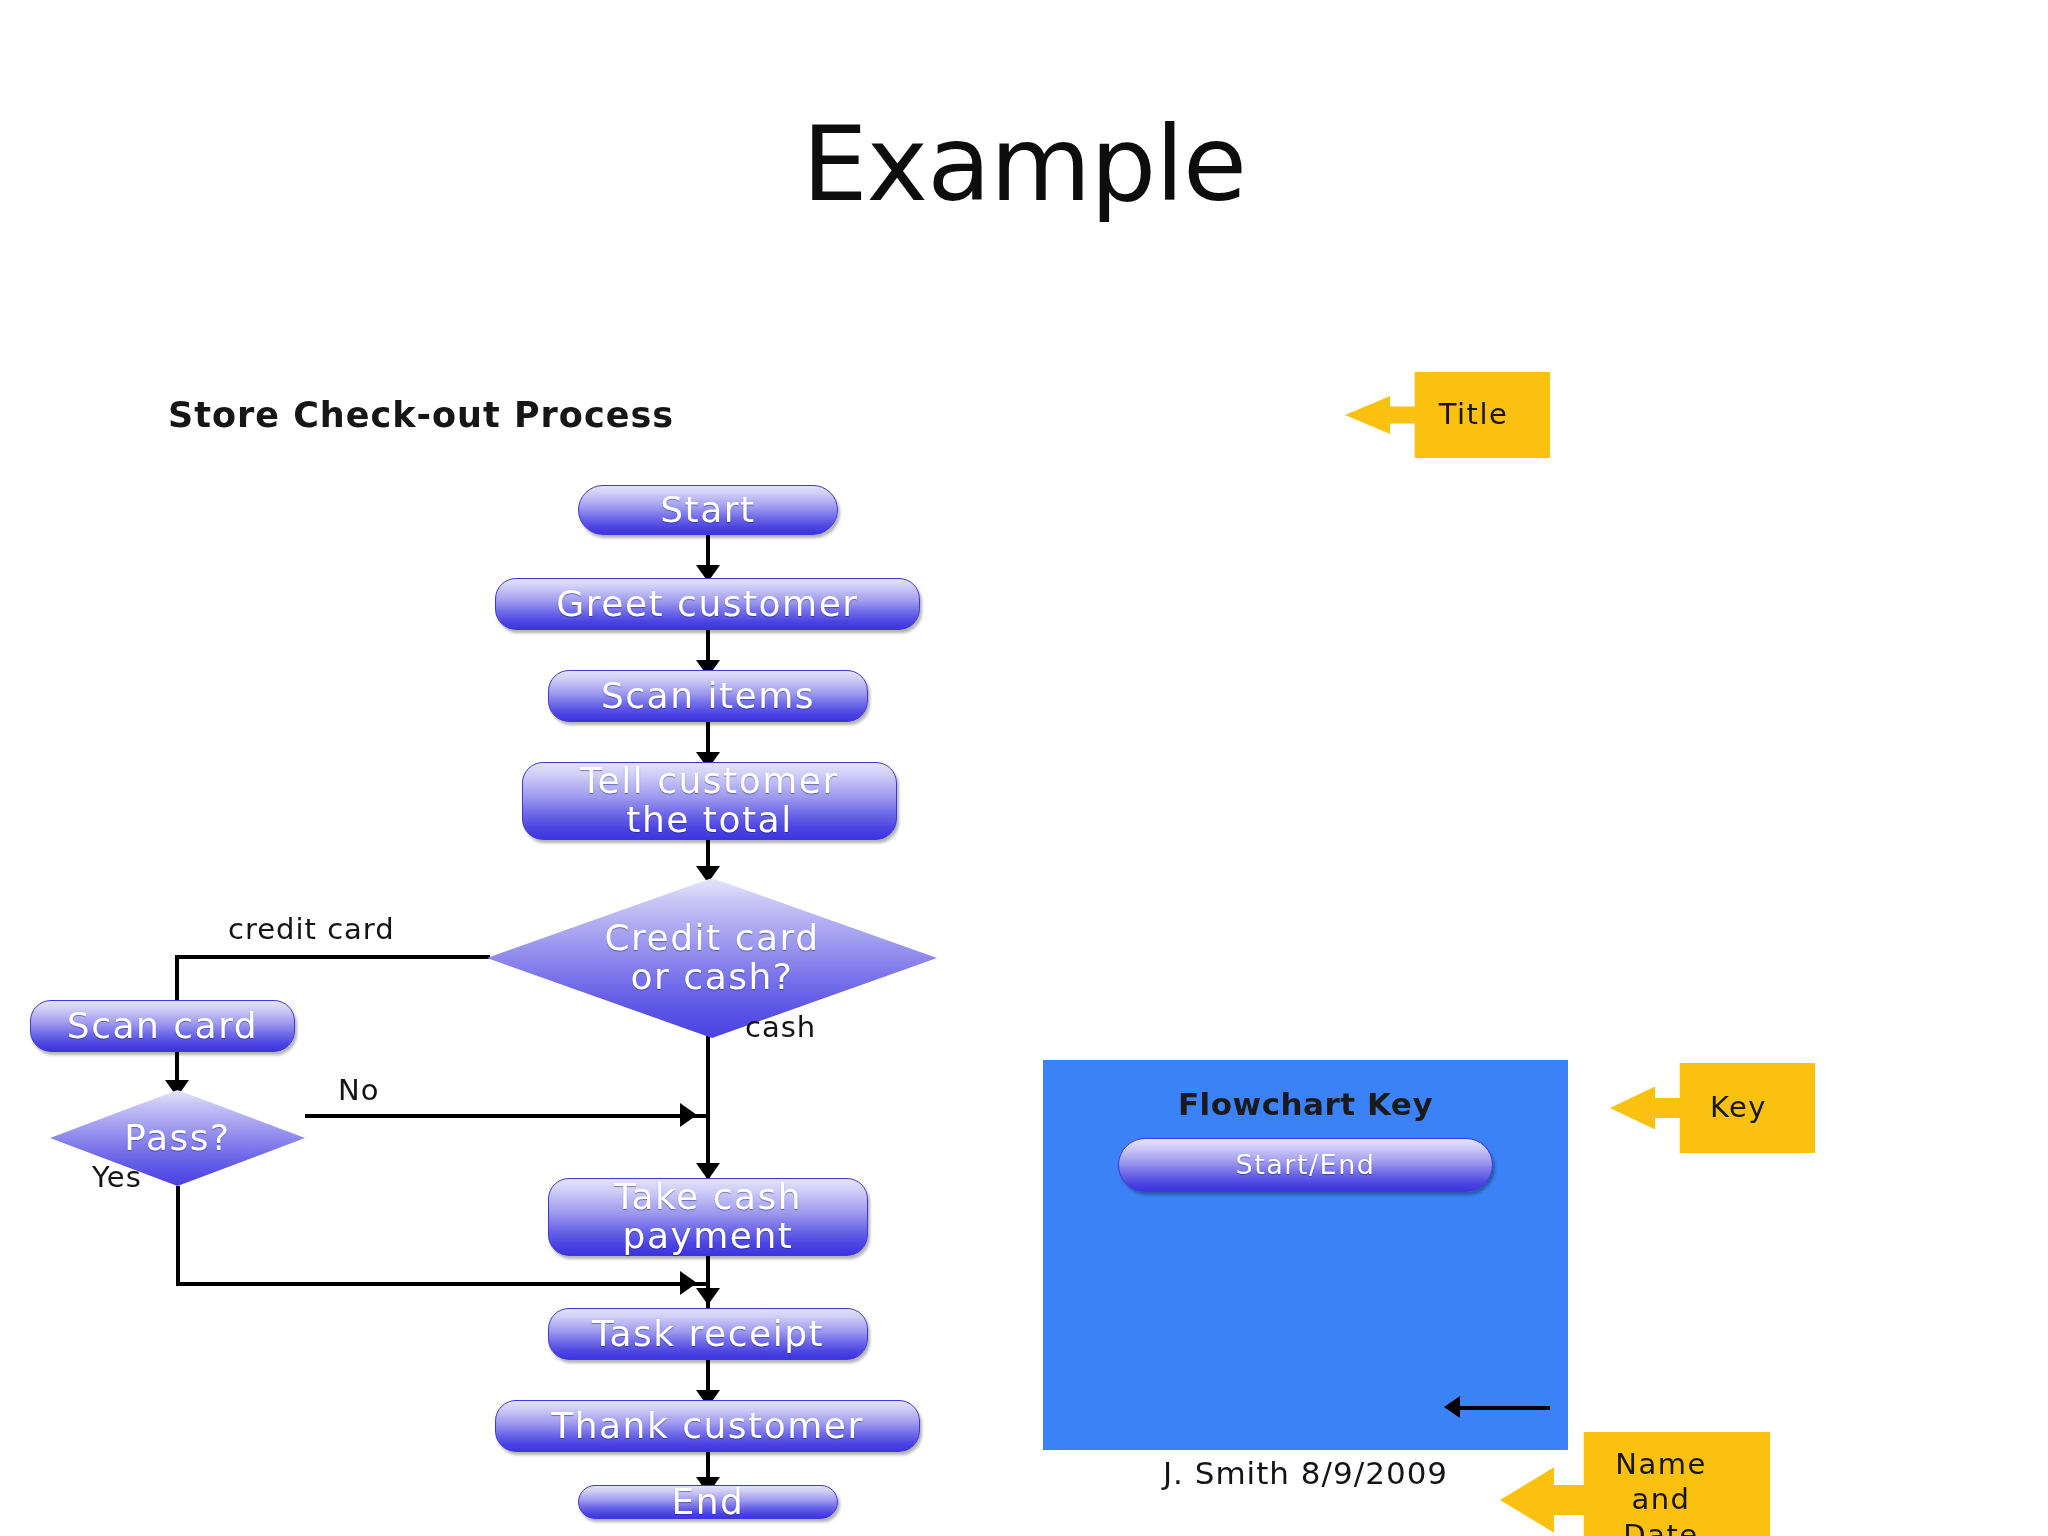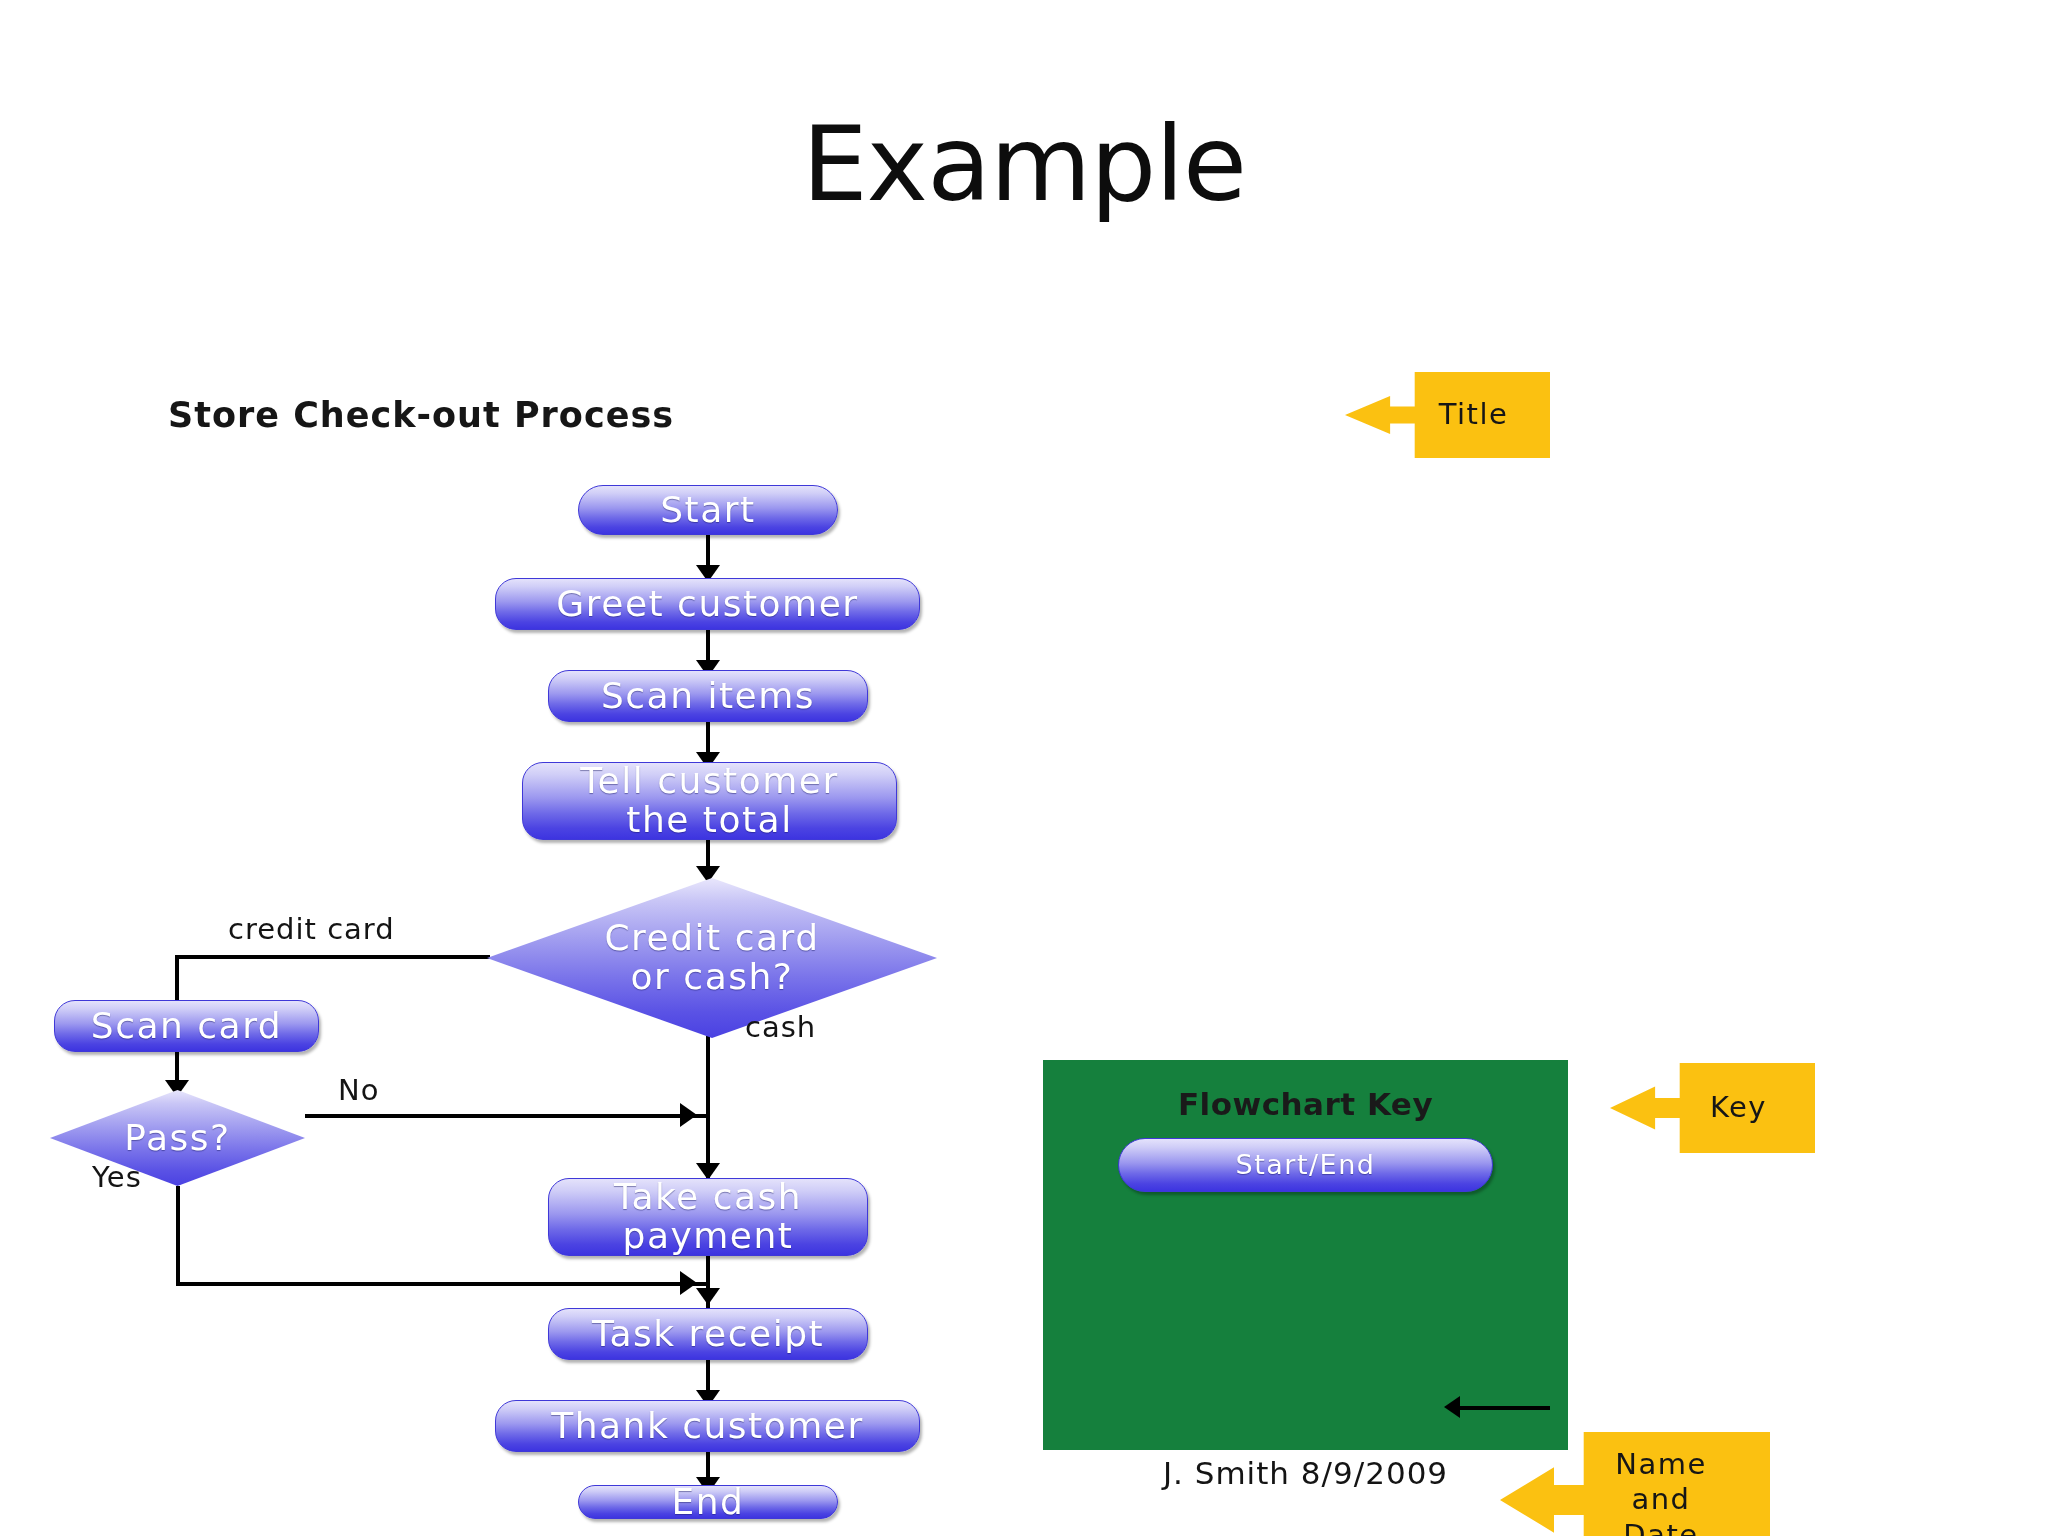--- a/index.html
+++ b/index.html
@@ -165,21 +165,21 @@
     z-index: 4;
   }
 
   
   #key-panel {
     position: absolute;
     left: 1043px;
     top: 1060px;
     width: 525px;
     height: 390px;
-    background: #15803d;
+    background: #3b82f6;
     z-index: 1;
   }
   #key-title {
     position: absolute;
     left: 0; right: 0;
     top: 26px;
     text-align: center;
     font-family: "DejaVu Sans", sans-serif;
     font-size: 31px;
     font-weight: 700;
@@ -275,21 +275,21 @@
     <span class="dshape"></span>
     <span class="nlabel">Credit card
 or cash?</span>
   </div>
 
   <div class="ln h" style="left:175px; top:955px; width:315px;"></div>
   <div class="ln v" style="left:175px; top:955px; height:72px;"></div>
   <div class="arrowhead down" style="left:165px; top:1010px;"></div>
   <div class="edge-label" style="left:228px; top:912px;">credit card</div>
 
-  <div class="node proc" style="left:54px; top:1000px; width:265px; height:52px;">
+  <div class="node proc" style="left:30px; top:1000px; width:265px; height:52px;">
     <span class="nlabel">Scan card</span>
   </div>
   <div class="ln v" style="left:175px; top:1052px; height:44px;"></div>
   <div class="arrowhead down" style="left:165px; top:1080px;"></div>
 
   <div class="node dec" style="left:50px; top:1090px; width:255px; height:96px;">
     <span class="dshape"></span>
     <span class="nlabel">Pass?</span>
   </div>
 

